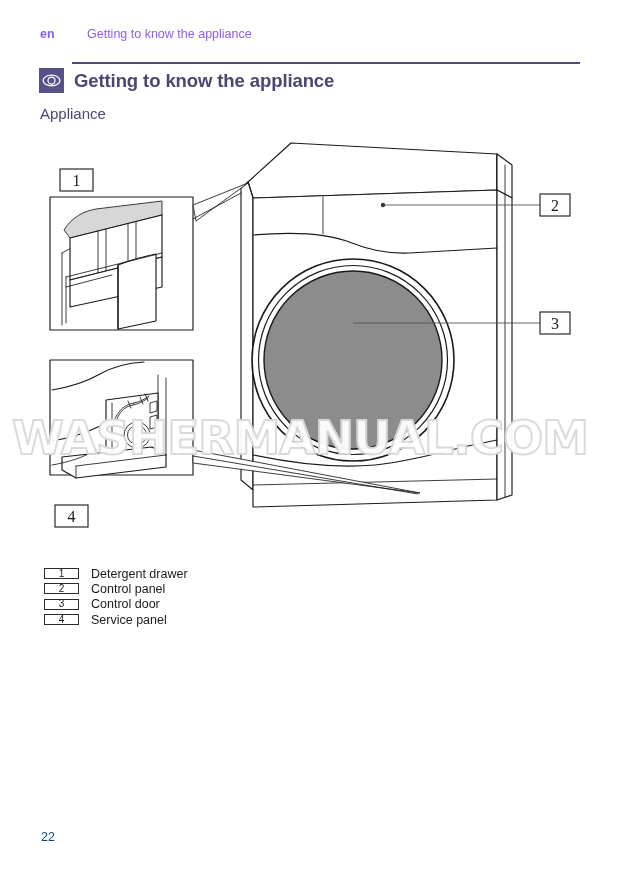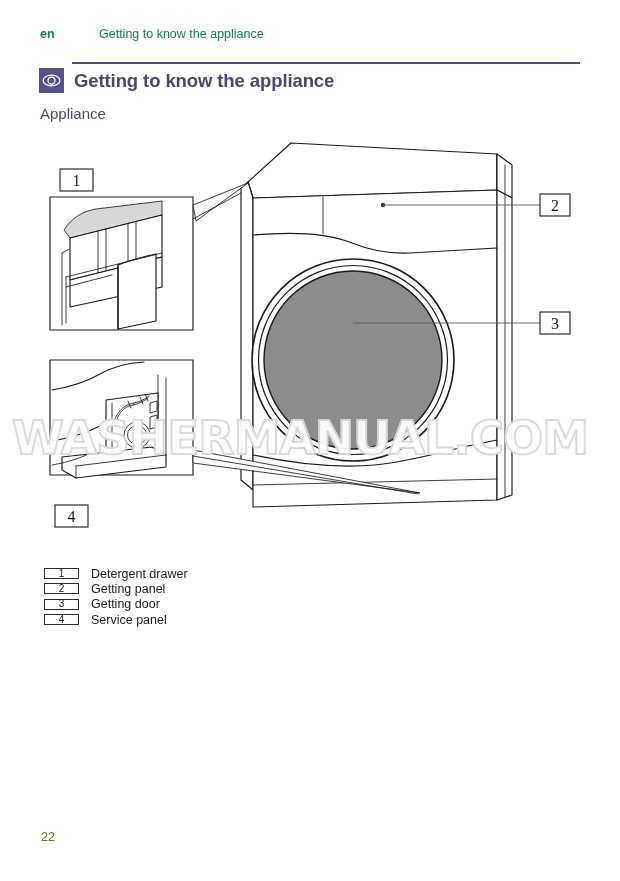--- a/index.html
+++ b/index.html
@@ -7,22 +7,22 @@
     width:620px;height:881px;position:relative;overflow:hidden;
     font-family:"Liberation Sans", sans-serif;
     color:#1a1a1a;
     -webkit-font-smoothing:antialiased;
   }
   .page{position:absolute;inset:0;width:620px;height:881px;}
 
   
   .running-head{
     position:absolute;left:40px;top:27px;
-    display:flex;align-items:baseline;gap:12px;
-    font-size:12.5px;color:#15803d;
+    display:flex;align-items:baseline;gap:0;
+    font-size:12.5px;color:#8b5cf6;
   }
   .rh-lang{font-weight:bold;width:47px;display:inline-block;}
   .rh-title{font-weight:normal;}
 
   
   .chapter-rule{
     position:absolute;left:72px;top:62px;width:508px;height:2px;
     background:#4e4a7d;
   }
   .chapter-row{
@@ -74,21 +74,21 @@
     font-size:10px;line-height:1;color:#1a1a1a;
     background:#fff;box-sizing:border-box;flex:0 0 auto;
   }
   .legend-label{
     margin-left:12px;font-size:12.5px;color:#1a1a1a;white-space:nowrap;
   }
 
   
   .page-number{
     position:absolute;left:41px;top:830px;
-    font-size:12.5px;color:#4d7c0f;
+    font-size:12.5px;color:#0c4a6e;
   }
 </style>
 </head>
 <body>
 
 <div class="page">
 
   <div class="running-head">
     <span class="rh-lang">en</span>
     <span class="rh-title">Getting to know the appliance</span>
@@ -246,25 +246,25 @@
 
   <div class="watermark">WASHERMANUAL.COM</div>
 
   <div class="legend">
     <div class="legend-row">
       <span class="legend-num">1</span>
       <span class="legend-label">Detergent drawer</span>
     </div>
     <div class="legend-row">
       <span class="legend-num">2</span>
-      <span class="legend-label">Getting panel</span>
+      <span class="legend-label">Control panel</span>
     </div>
     <div class="legend-row">
       <span class="legend-num">3</span>
-      <span class="legend-label">Getting door</span>
+      <span class="legend-label">Control door</span>
     </div>
     <div class="legend-row">
       <span class="legend-num">4</span>
       <span class="legend-label">Service panel</span>
     </div>
   </div>
 
   <div class="page-number">22</div>
 
 </div>

